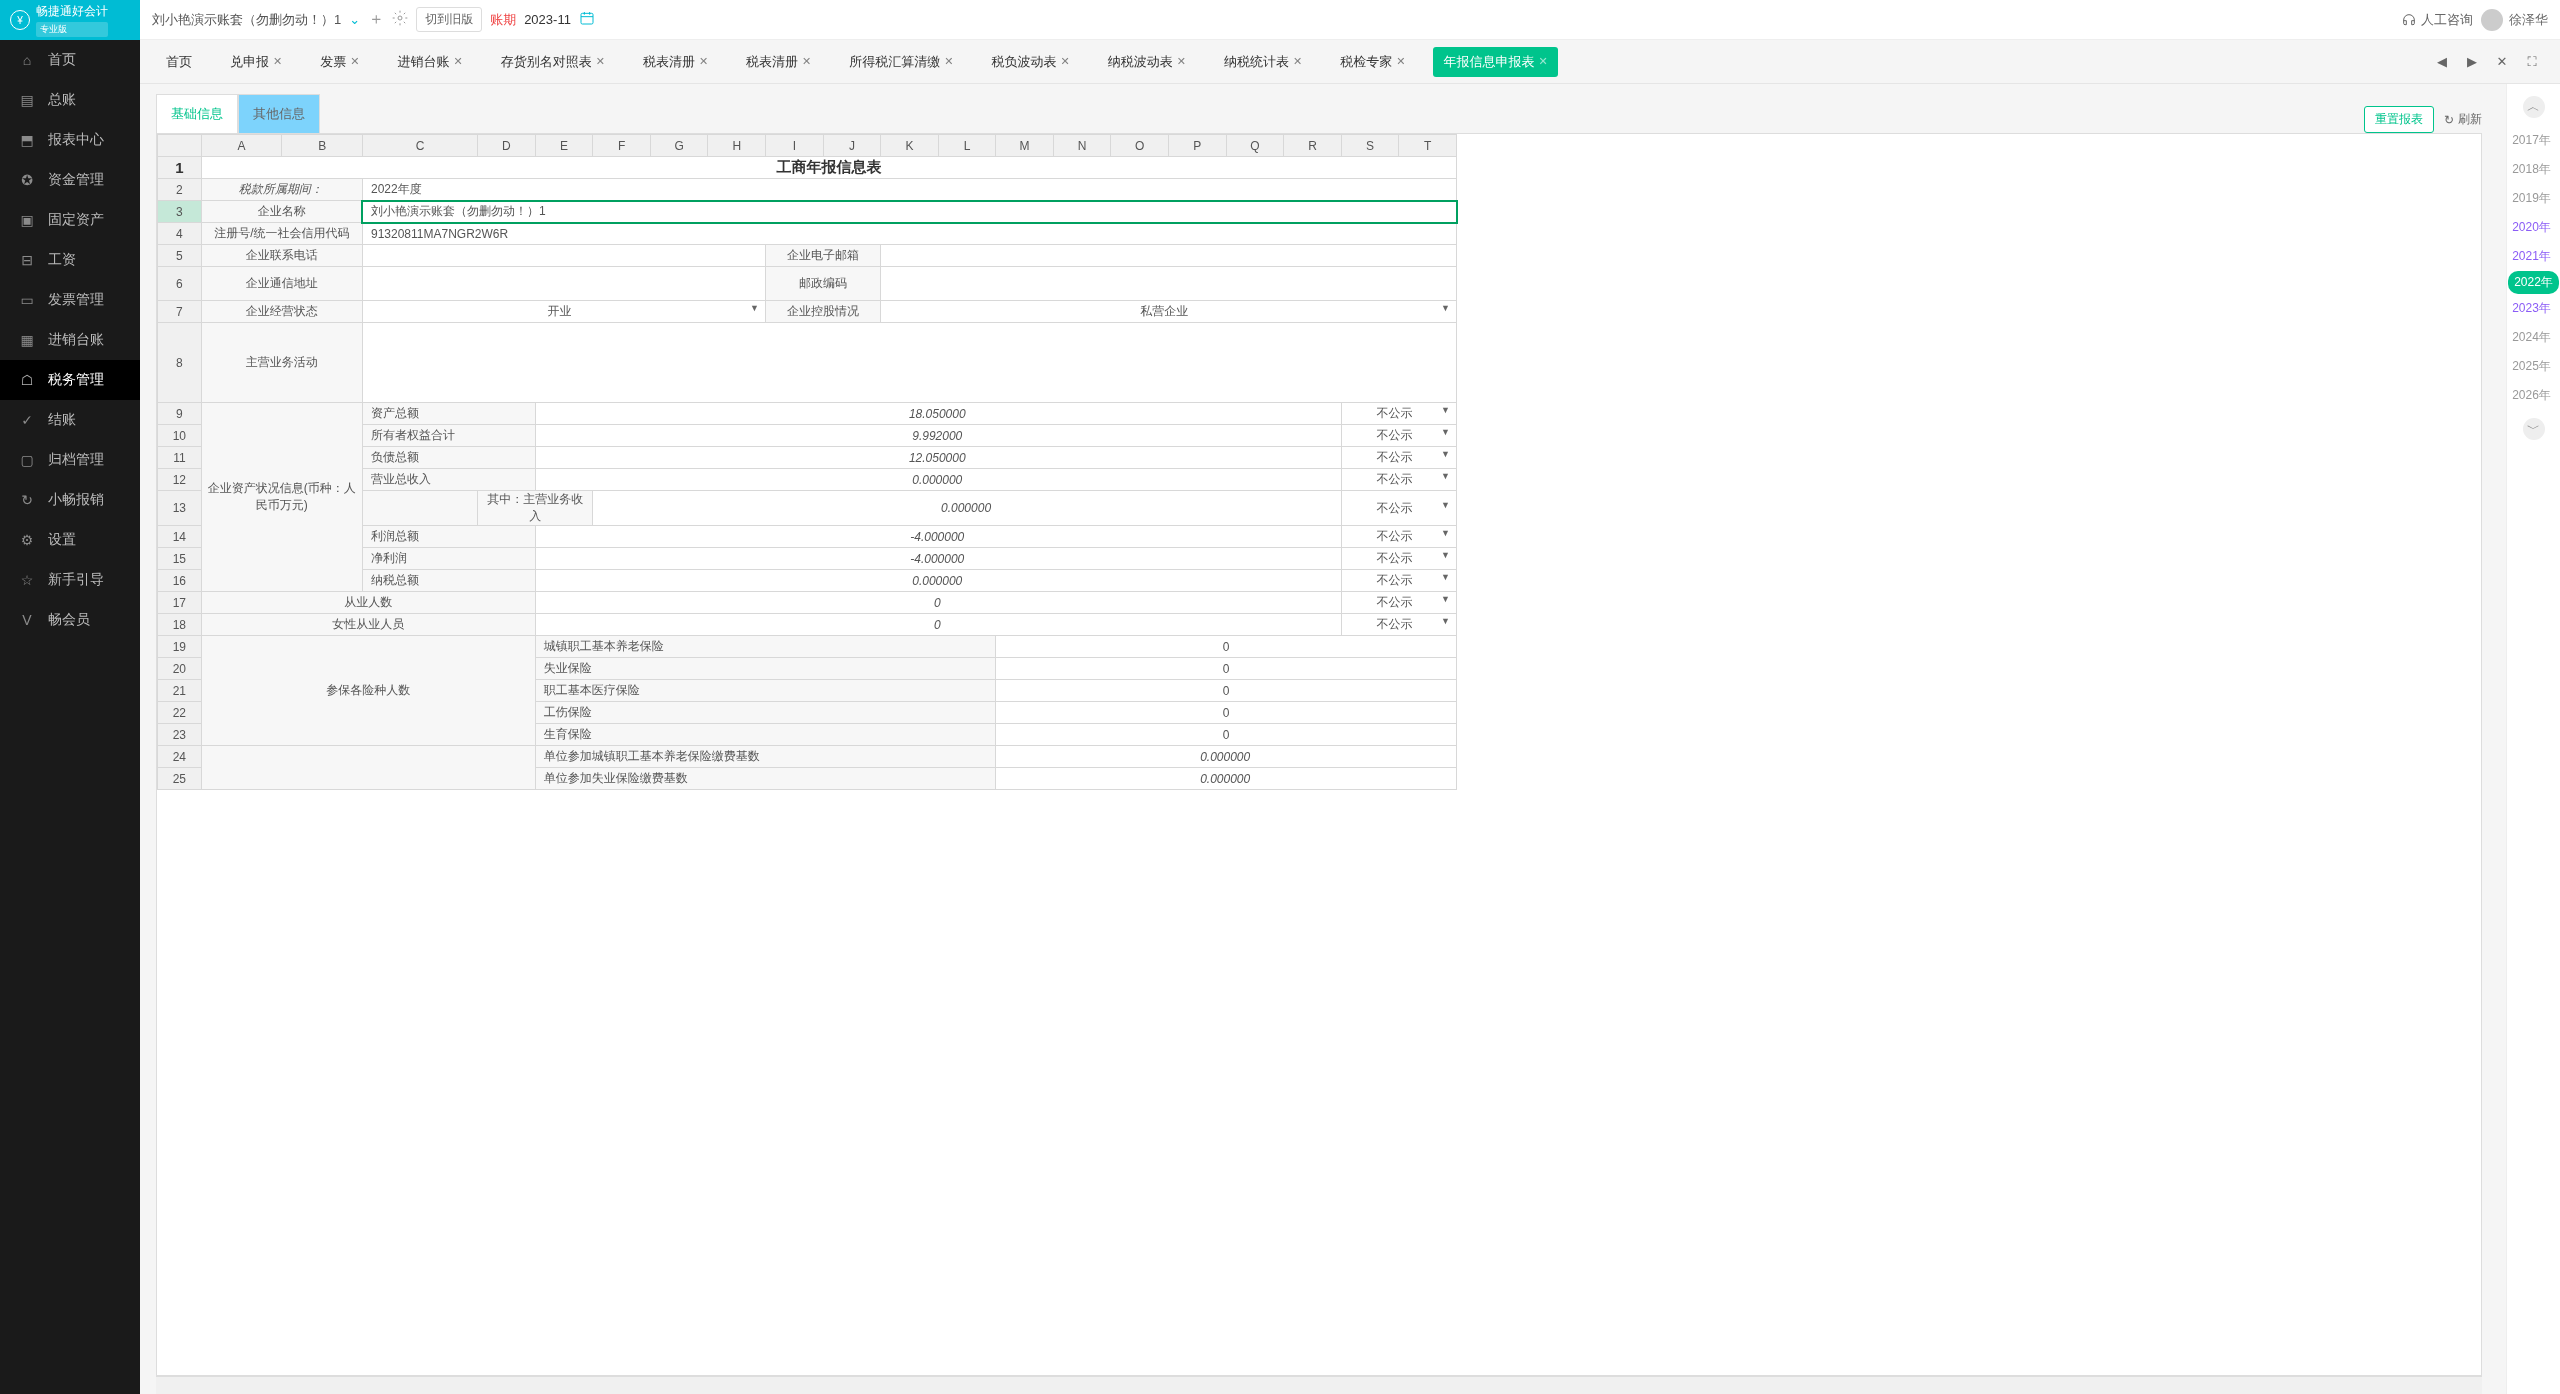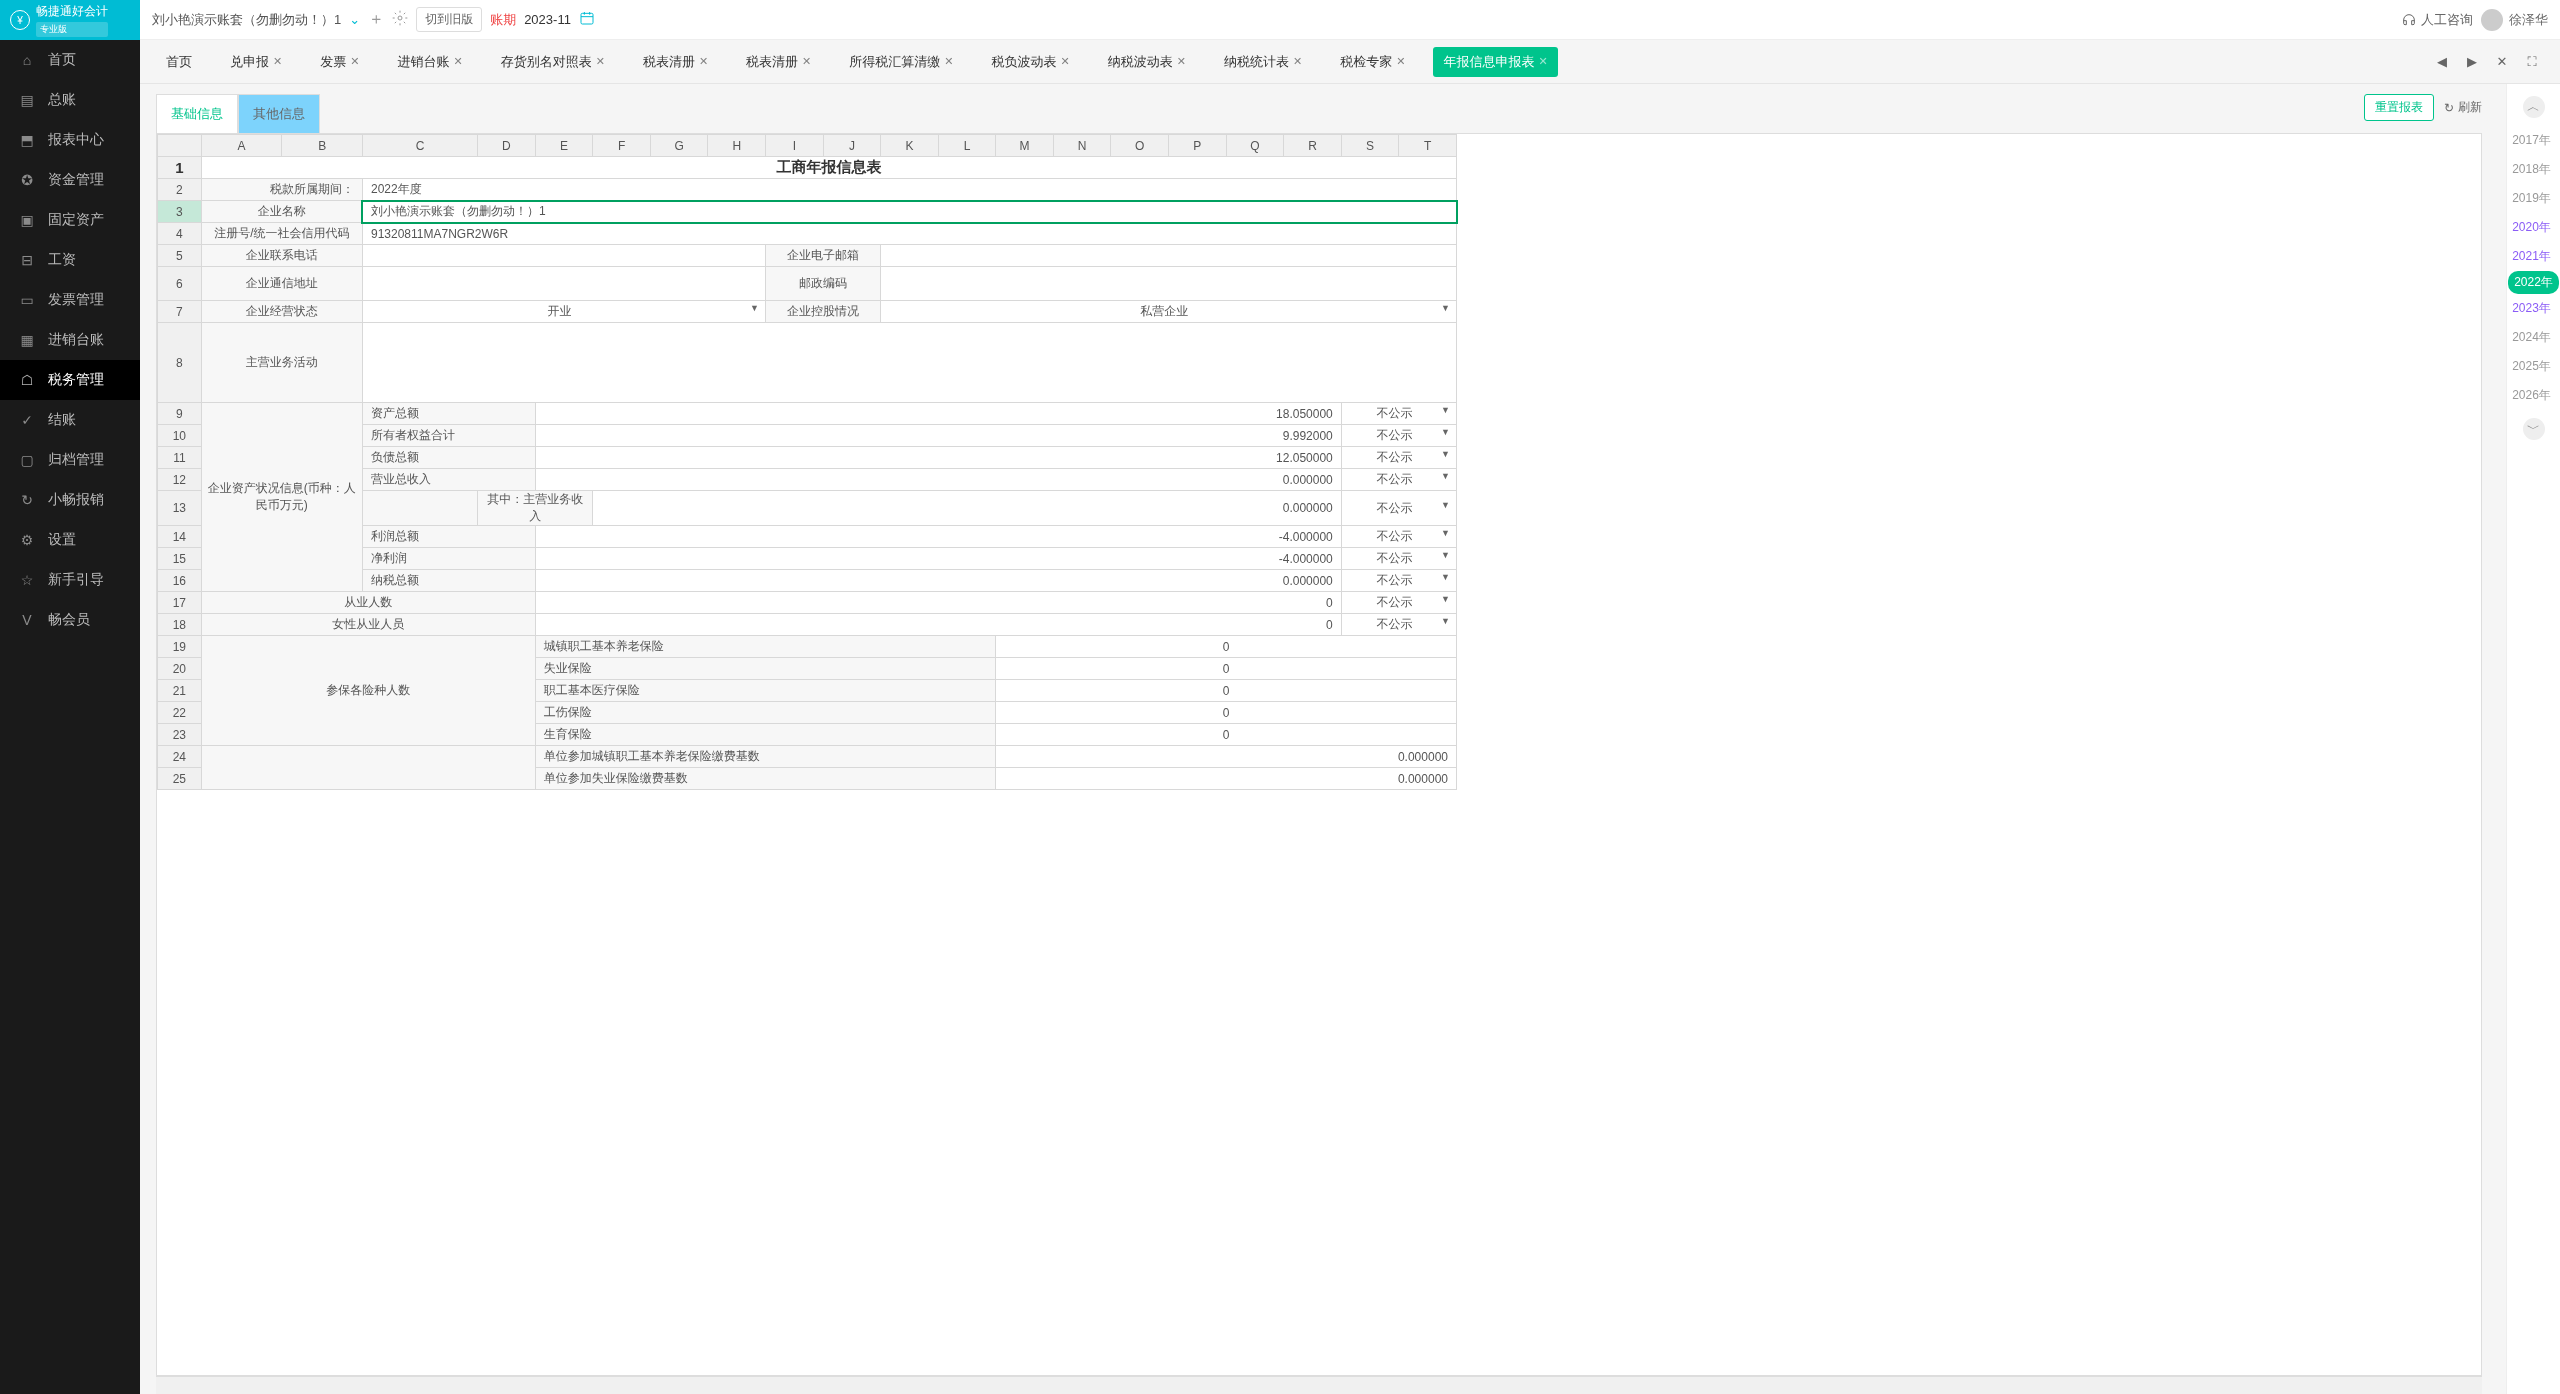--- a/index.html
+++ b/index.html
@@ -22,35 +22,35 @@
 .user-area { display: flex; align-items: center; gap: 8px; color: #666; font-size: 13px; }
 .avatar { width: 22px; height: 22px; background: #ccc; border-radius: 50%; }
 .tabs-row { height: 44px; display: flex; align-items: center; padding: 0 16px; background: #f5f5f5; border-bottom: 1px solid #e5e5e5; gap: 4px; overflow: hidden; }
 .tab { display: flex; align-items: center; padding: 0 10px; height: 30px; cursor: pointer; color: #333; font-size: 13px; white-space: nowrap; }
 .tab.active { background: #00c48c; color: #fff; border-radius: 3px; }
 .tab-close { margin-left: 4px; font-size: 11px; opacity: 0.6; }
 .tab-nav { margin-left: auto; display: flex; gap: 6px; align-items: center; }
 .tab-nav-btn { width: 24px; height: 24px; display: flex; align-items: center; justify-content: center; cursor: pointer; color: #666; }
 .content { flex: 1; display: flex; overflow: hidden; background: #f5f5f5; }
 .sheet-area { flex: 1; display: flex; flex-direction: column; padding: 10px 12px 0 16px; overflow: hidden; }
-.subtabs-row { display: flex; align-items: flex-start; }
+.subtabs-row { display: flex; align-items: flex-end; }
 .subtab { padding: 10px 14px; background: #7dd3fc; border: 1px solid #ddd; border-bottom: none; cursor: pointer; font-size: 13px; color: #666; }
 .subtab.active { background: #fff; color: #00c48c; }
 .subtabs-actions { margin-left: auto; display: flex; gap: 10px; align-items: center; }
 .btn-outline-green { border: 1px solid #00c48c; color: #00c48c; background: #fff; padding: 4px 10px; border-radius: 3px; cursor: pointer; font-size: 12px; }
 .btn-refresh { color: #666; cursor: pointer; font-size: 12px; display: flex; align-items: center; gap: 4px; }
 .grid-wrap { flex: 1; background: #fff; overflow: auto; position: relative; border: 1px solid #ddd; }
 table.grid { border-collapse: collapse; width: 1300px; table-layout: fixed; }
 .grid th, .grid td { border: 1px solid #d8d8d8; font-size: 12px; color: #555; height: 22px; padding: 0 6px; text-align: center; background: #fff; }
 .grid thead th { background: #f0f0f0; font-weight: normal; position: sticky; top: 0; }
 .grid .rownum { background: #f0f0f0; width: 38px; text-align: center; }
 .grid .rownum.sel { background: #c5e8d8; }
 .grid td.label { background: #f7f7f7; }
 .grid td.left { text-align: left; padding-left: 8px; }
-.grid td.right { text-align: right; padding-right: 8px; }
+.grid td.right { padding-right: 8px; font-style: italic; }
 .grid td.selcell { outline: 2px solid #00a060; outline-offset: -1px; }
 .grid td.dd::after { content: "▼"; float: right; font-size: 9px; color: #666; }
 .title-row td { font-size: 15px; font-weight: bold; color: #333; }
 .hscroll { height: 18px; background: #f0f0f0; border-top: 1px solid #ddd; }
 .year-panel { width: 54px; background: #fff; border-left: 1px solid #eee; display: flex; flex-direction: column; align-items: center; padding-top: 8px; gap: 4px; }
 .year-nav { width: 22px; height: 22px; border-radius: 50%; background: #eee; display: flex; align-items: center; justify-content: center; cursor: pointer; color: #888; margin: 4px 0; }
 .year-item { font-size: 12px; color: #999; padding: 6px 4px; cursor: pointer; }
 .year-item.active { background: #00c48c; color: #fff; border-radius: 10px; padding: 3px 6px; }
 .year-item.enabled { color: #8b5cf6; }
 .vscroll-track { width: 12px; background: #f5f5f5; }

